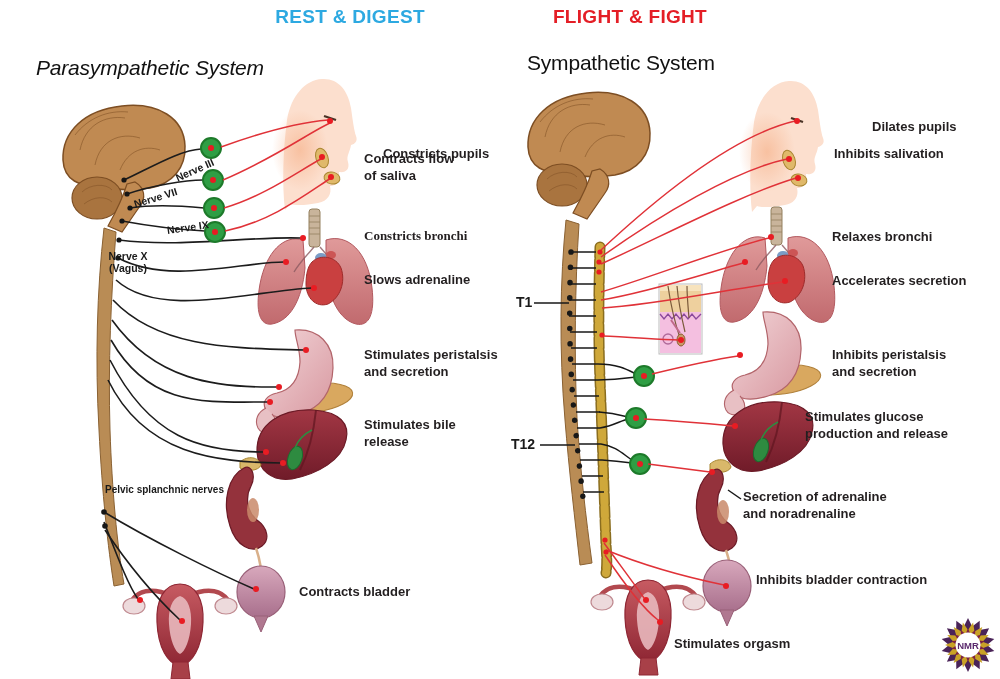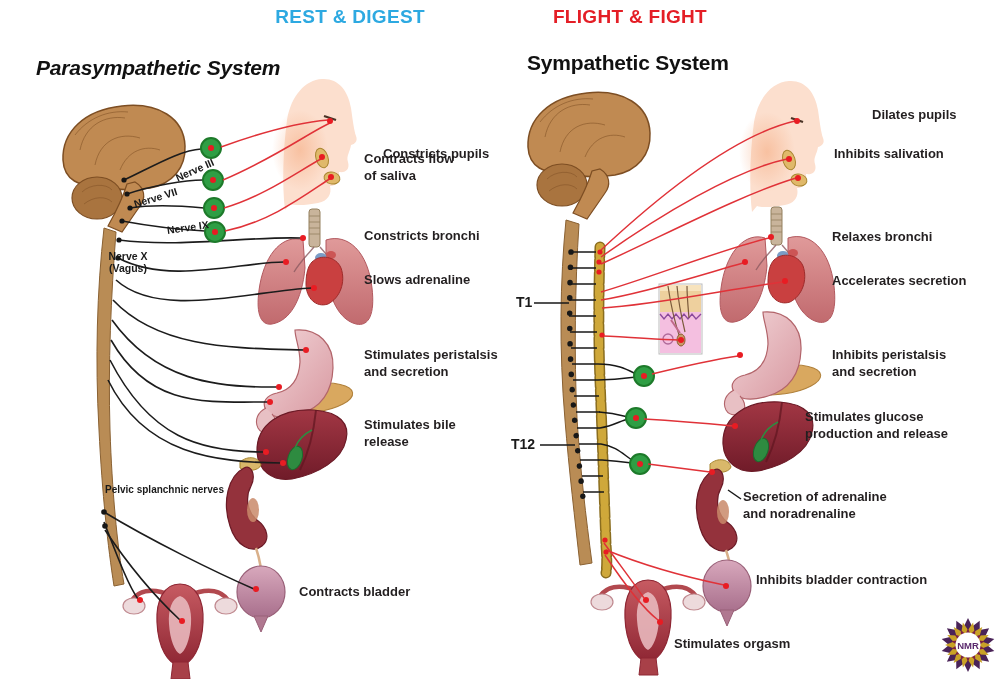--- a/index.html
+++ b/index.html
@@ -2,21 +2,21 @@
 <html><head>
 <meta charset="utf-8">
 <style>
   html,body{margin:0;padding:0;background:#fff;}
   .poster{position:relative;width:1000px;height:679px;background:#ffffff;
           font-family:"Liberation Sans",sans-serif;overflow:hidden;}
   svg.art{position:absolute;inset:0;}
   .banner{position:absolute;font-size:19px;font-weight:bold;text-align:center;letter-spacing:.3px;}
   .banner.rest{color:#2da9e1;}
   .banner.fight{color:#e41e26;}
-  .title{position:absolute;font-size:21px;font-weight:700;color:#111;letter-spacing:-.2px;text-align:right;}
+  .title{position:absolute;font-size:21px;font-weight:400;color:#111;letter-spacing:-.2px;text-align:right;}
   .title.ital{font-style:italic;}
   .lbl{position:absolute;color:#231f20;font-size:13px;font-weight:600;line-height:1.3;white-space:pre-line;}
   .nerve-lbl{position:absolute;color:#1a1a1a;font-size:10.5px;font-weight:600;transform-origin:left center;white-space:pre-line;}
   .spine-lbl{position:absolute;color:#1a1a1a;font-size:14px;font-weight:700;}
 </style>
 </head>
 <body>
 
 <div class="poster">
 
@@ -291,32 +291,32 @@
 <div class="nerve-lbl" style="left:176px;top:172px;transform:rotate(-24deg);">Nerve III</div>
 <div class="nerve-lbl" style="left:134px;top:198px;transform:rotate(-17deg);">Nerve VII</div>
 <div class="nerve-lbl" style="left:167px;top:224px;transform:rotate(-8deg);">Nerve IX</div>
 <div class="nerve-lbl" style="left:96px;top:250px;width:64px;text-align:center;">Nerve X
 (Vagus)</div>
 <div class="nerve-lbl" style="left:105px;top:484px;font-size:10px;">Pelvic splanchnic nerves</div>
 
 <div class="lbl" style="left:383px;top:114px;margin-top:32px;">Constricts pupils</div>
 <div class="lbl" style="left:364px;top:151px;">Contracts flow
 of saliva</div>
-<div class="lbl" style="left:364px;top:228px;">Constricts bronchi</div>
+<div class="lbl" style="left:364px;top:228px;font-family:Liberation Serif, serif;">Constricts bronchi</div>
 <div class="lbl" style="left:364px;top:272px;">Slows adrenaline</div>
 <div class="lbl" style="left:364px;top:347px;">Stimulates peristalsis
 and secretion</div>
 <div class="lbl" style="left:364px;top:417px;">Stimulates bile
 release</div>
 <div class="lbl" style="left:299px;top:584px;">Contracts bladder</div>
 
 <div class="spine-lbl" style="left:516px;top:294px;">T1</div>
 <div class="spine-lbl" style="left:511px;top:436px;">T12</div>
 
-<div class="lbl" style="left:834px;top:107px;padding-left:38px;">Dilates pupils</div>
+<div class="lbl" style="left:834px;top:119px;padding-left:38px;">Dilates pupils</div>
 <div class="lbl" style="left:834px;top:146px;">Inhibits salivation</div>
 <div class="lbl" style="left:832px;top:229px;">Relaxes bronchi</div>
 <div class="lbl" style="left:832px;top:273px;">Accelerates secretion</div>
 <div class="lbl" style="left:832px;top:347px;">Inhibits peristalsis
 and secretion</div>
 <div class="lbl" style="left:805px;top:409px;">Stimulates glucose
 production and release</div>
 <div class="lbl" style="left:756px;top:572px;">Inhibits bladder contraction</div>
 <div class="lbl" style="left:743px;top:489px;">Secretion of adrenaline
 and noradrenaline</div>

